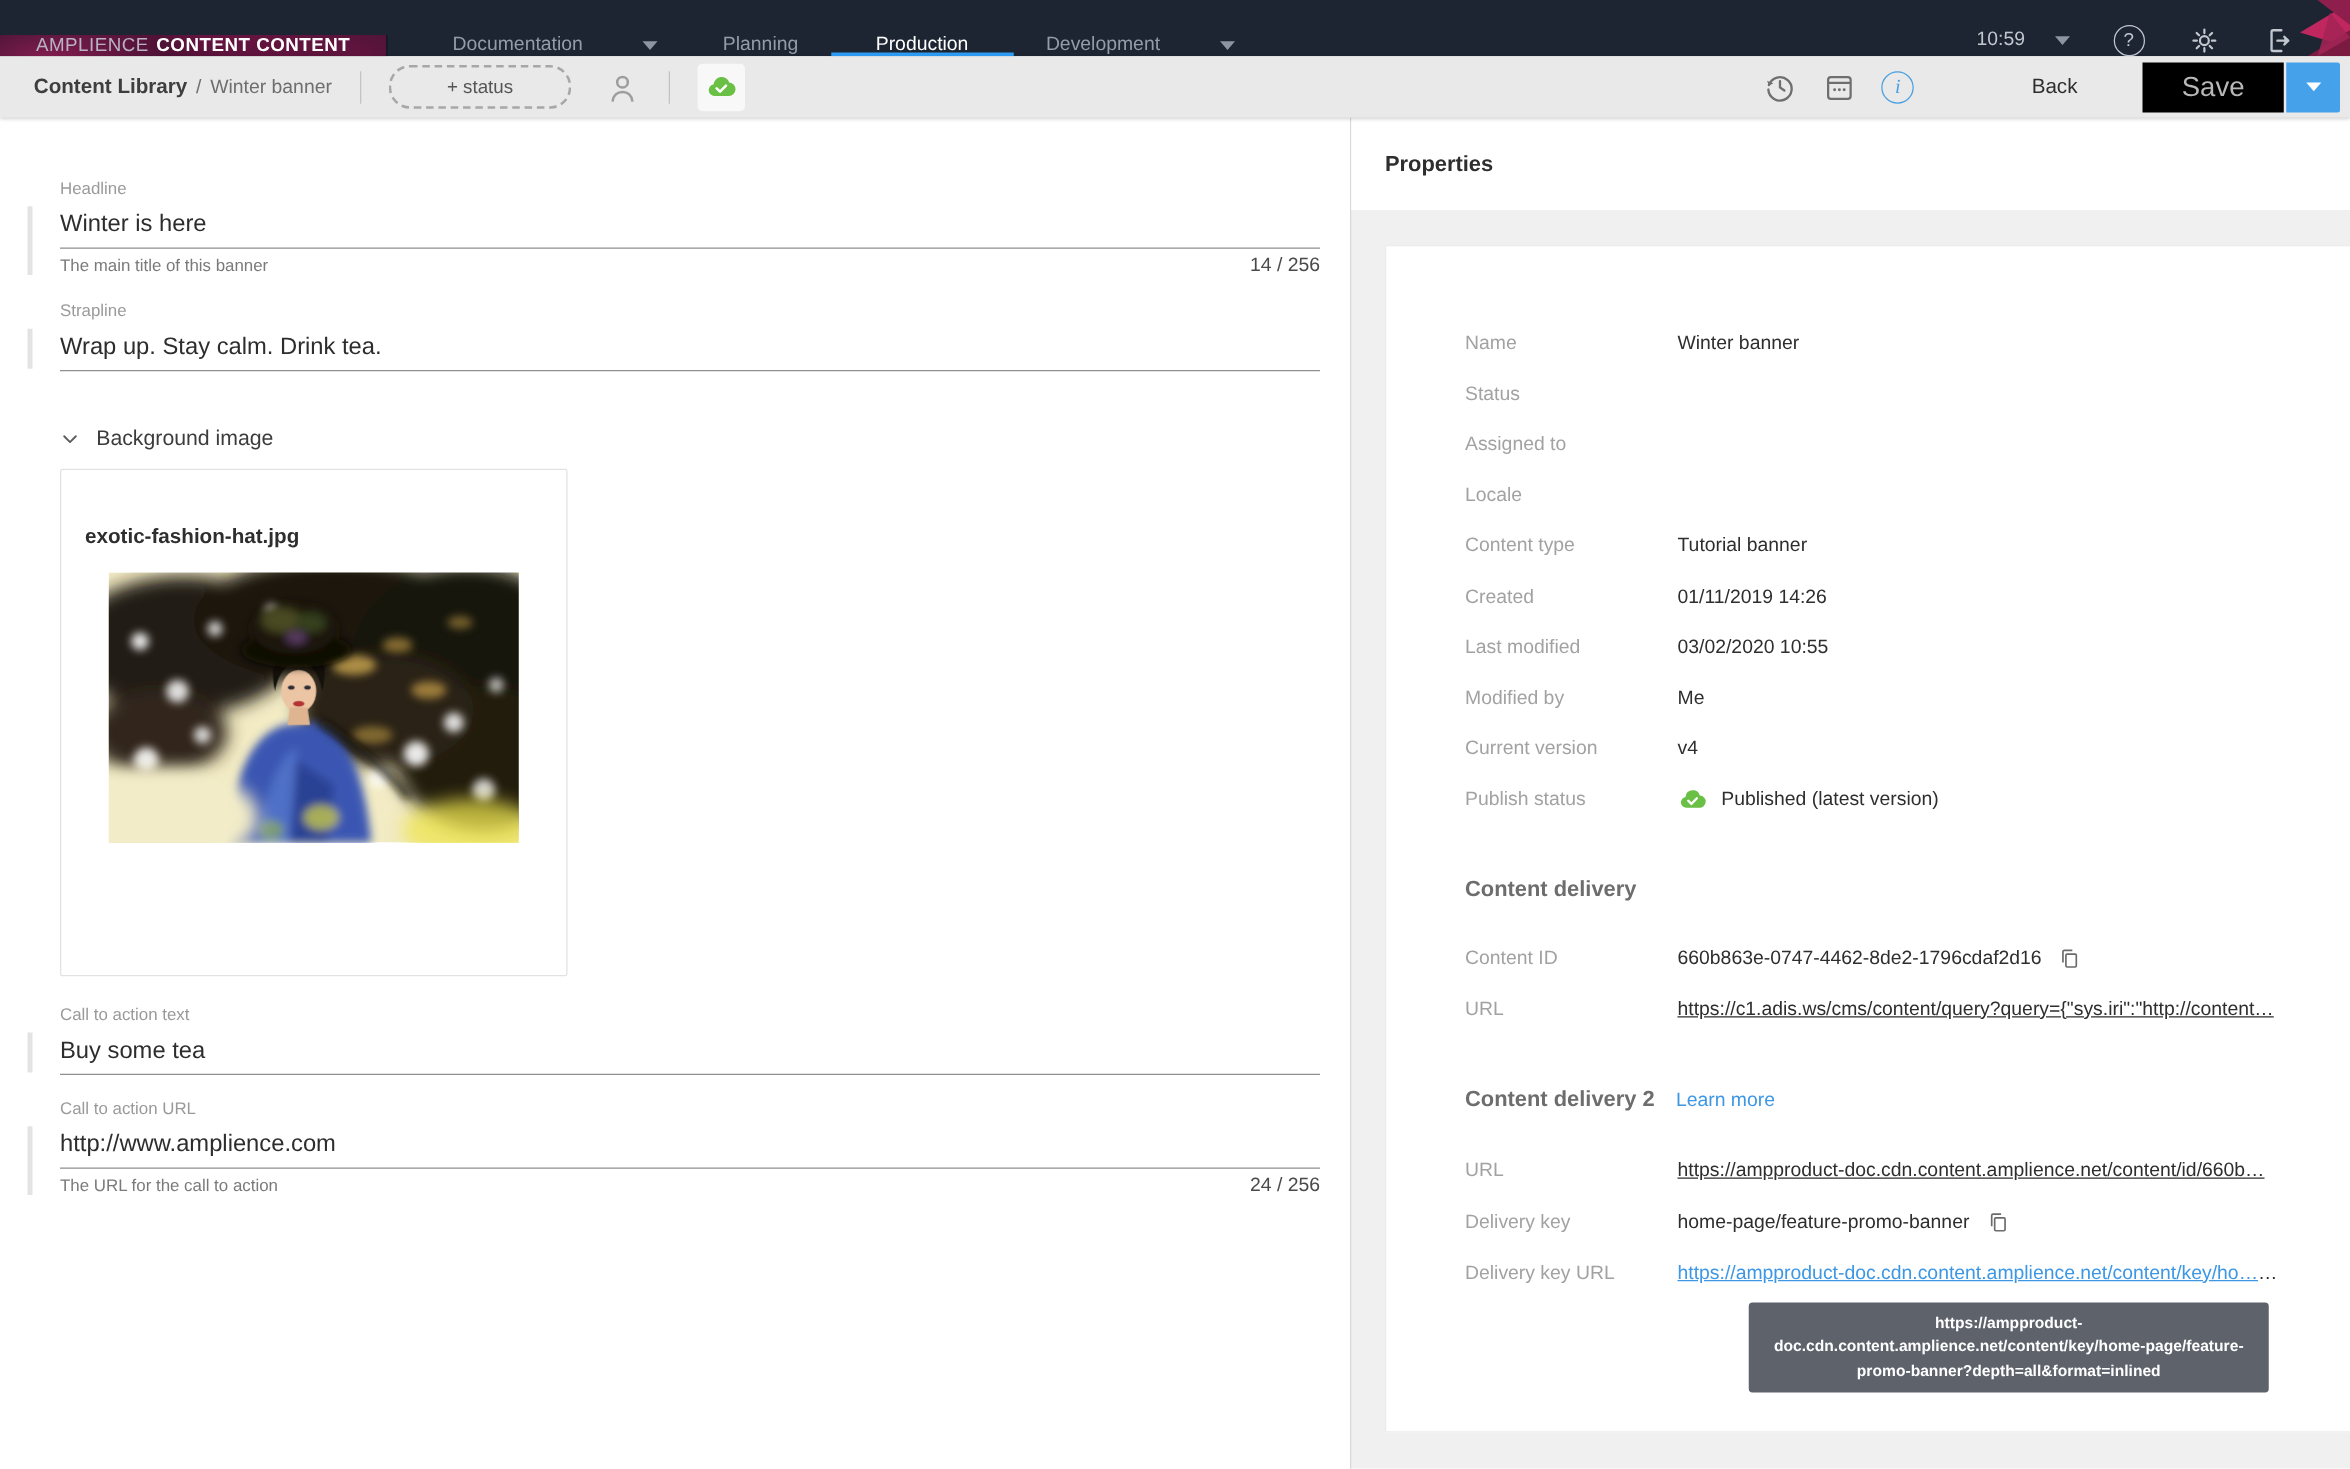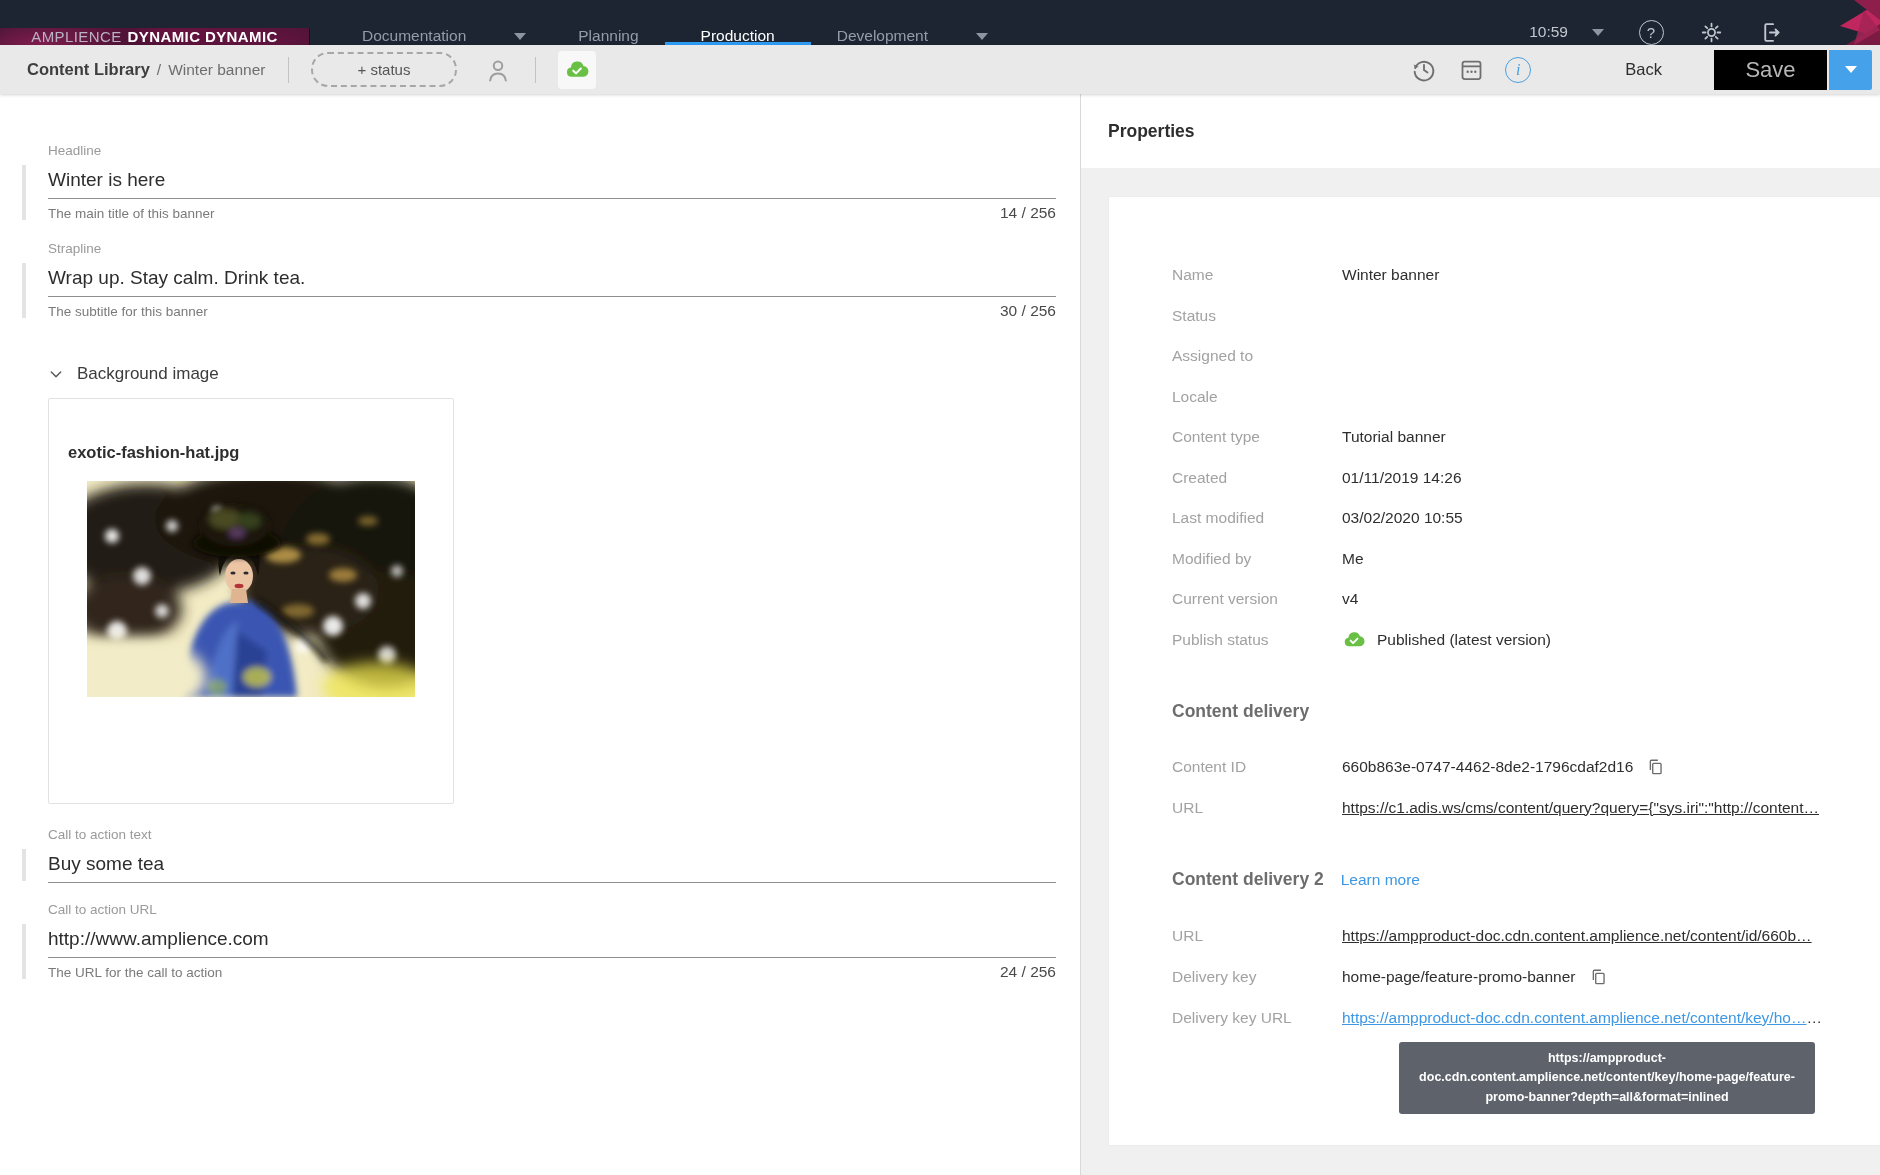--- a/index.html
+++ b/index.html
@@ -16,21 +16,21 @@
       linear-gradient(100deg,#2c1028,#200e21 55%,#2a1127);
     border-right:1px solid #10151f; }
   .brand-light { color:#b9b2c4; font-size:15px; letter-spacing:.4px; }
   .brand-bold { color:#ffffff; font-size:15px; font-weight:700; letter-spacing:.4px; }
   .nav-menu { display:flex; align-items:stretch; margin-left:26px; }
   .nav-item { position:relative; display:flex; align-items:center; padding:0 26px; font-size:15.5px; color:#949baa; cursor:pointer; }
   .nav-item .caret { margin-left:48px; }
   .nav-item.active { color:#ffffff; padding:0 36px; }
   .nav-item.active::after { content:''; position:absolute; left:0; right:0; bottom:0; height:3px; background:#2e9cf4; }
   .caret { width:0; height:0; border-left:6px solid transparent; border-right:6px solid transparent; border-top:7px solid #8d95a3; }
-  .nav-right { margin-left:auto; display:flex; align-items:center; gap:34px; padding-right:96px; }
+  .nav-right { margin-left:auto; display:flex; align-items:center; gap:34px; padding-right:44px; }
   .nav-time { display:flex; align-items:center; gap:24px; color:#c2c7cf; font-size:15.5px; cursor:pointer; }
   .nav-ico { width:26px; height:26px; display:flex; align-items:center; justify-content:center; cursor:pointer; }
   .qmark { width:25px; height:25px; border:1.6px solid #c2c7cf; border-radius:50%; color:#c2c7cf;
     font-size:15px; display:flex; align-items:center; justify-content:center; }
   .corner-art { position:absolute; right:0; top:0; width:86px; height:45px; overflow:hidden; pointer-events:none; }
 
   
   .toolbar { position:relative; z-index:5; height:49px; background:#e9e9ea; display:flex; align-items:center;
     box-shadow:0 1px 3px rgba(0,0,0,.18); }
   .crumbs { margin-left:27px; font-size:15.5px; color:#6e6e6e; display:flex; gap:7px; align-items:baseline; }
@@ -100,21 +100,21 @@
     overflow-wrap:break-word; }
 
   svg.ico { display:block; }
 </style>
 </head>
 <body>
 
 <header class="topnav">
   <div class="brand">
     <span class="brand-light">AMPLIENCE</span>
-    <span class="brand-bold">DYNAMIC DYNAMIC</span>
+    <span class="brand-bold">CONTENT CONTENT</span>
   </div>
   <nav class="nav-menu">
     <div class="nav-item">
       <span>Documentation</span>
       <span class="caret"></span>
     </div>
     <div class="nav-item">
       <span>Planning</span>
     </div>
     <div class="nav-item active">
@@ -212,24 +212,20 @@
       <div class="fvalue">Winter is here</div>
       <div class="fmeta">
         <span class="fhelp">The main title of this banner</span>
         <span class="fcount">14 / 256</span>
       </div>
     </div>
 
     <div class="field">
       <div class="flabel">Strapline</div>
       <div class="fvalue">Wrap up. Stay calm. Drink tea.</div>
-      <div class="fmeta">
-        <span class="fhelp">The subtitle for this banner</span>
-        <span class="fcount">30 / 256</span>
-      </div>
     </div>
 
     <div class="section-head">
       <svg class="ico" width="16" height="16" viewBox="0 0 24 24" fill="none" stroke="#5a5a5a" stroke-width="2.2" stroke-linecap="round" stroke-linejoin="round">
         <path d="M5 9l7 7 7-7"></path>
       </svg>
       <span class="txt">Background image</span>
     </div>
 
     <div class="media-card">

